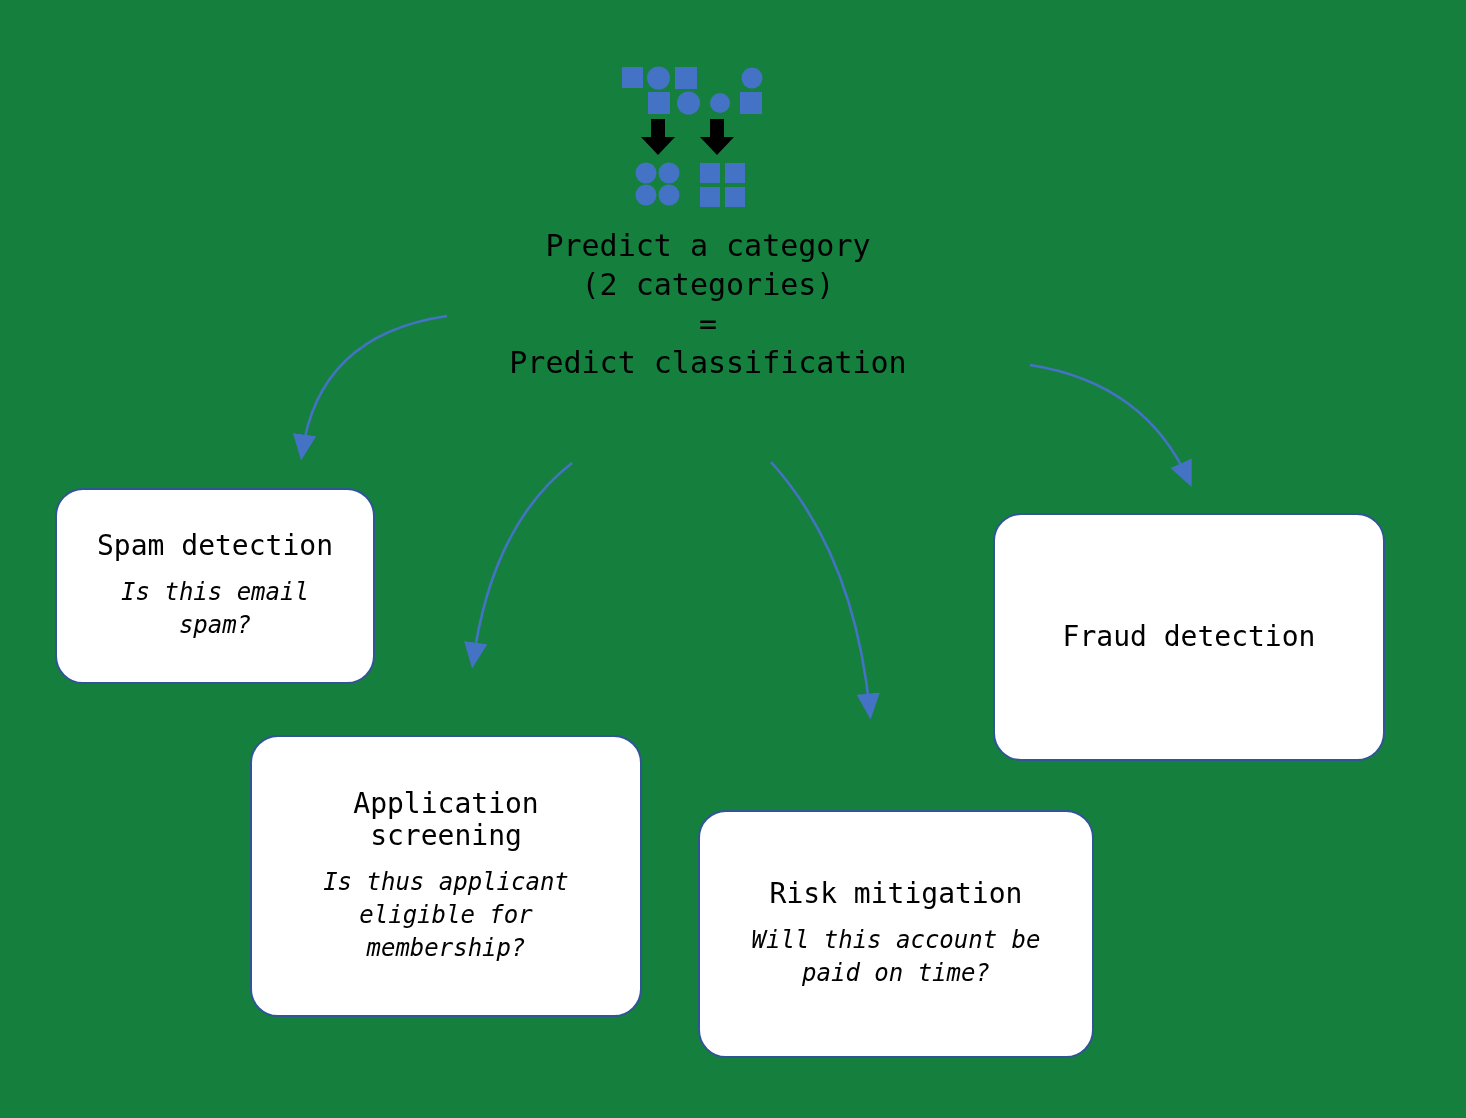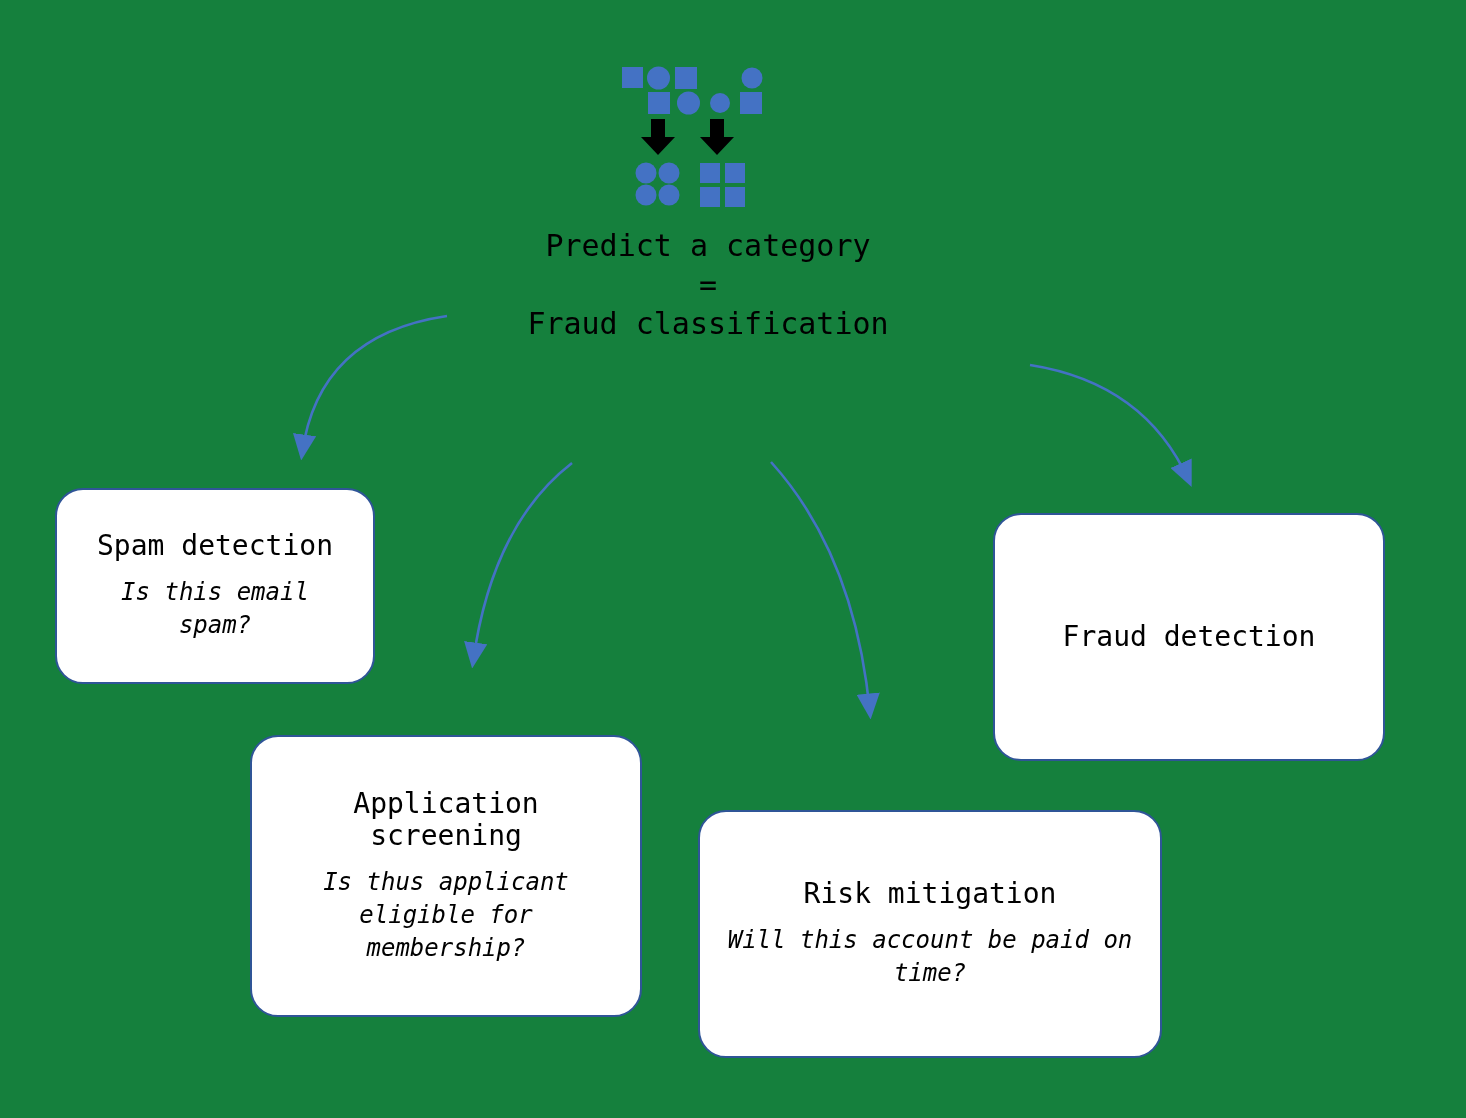--- a/index.html
+++ b/index.html
@@ -53,21 +53,21 @@
     line-height: 32px;
   }
   .case-box .box-question {
     font-style: italic;
     font-size: 24px;
     line-height: 33px;
     margin-top: 14px;
   }
   #box-spam  { left: 55px;  top: 488px; width: 320px; height: 196px; padding: 0 28px; }
   #box-app   { left: 250px; top: 735px; width: 392px; height: 282px; padding: 0 30px; }
-  #box-risk  { left: 698px; top: 810px; width: 464px; height: 248px; padding: 0 24px; }
+  #box-risk  { left: 698px; top: 810px; width: 396px; height: 248px; padding: 0 24px; }
   #box-fraud { left: 993px; top: 513px; width: 392px; height: 248px; padding: 0 34px; }
 </style>
 </head>
 <body>
 
 <div class="canvas">
 
   <div class="icon-wrap">
     <svg width="150" height="148" viewBox="0 0 150 148">
 
@@ -91,22 +91,23 @@
 
       <rect x="85" y="101" width="20" height="20" fill="#4472C4"></rect>
       <rect x="110" y="101" width="20" height="20" fill="#4472C4"></rect>
       <rect x="85" y="125" width="20" height="20" fill="#4472C4"></rect>
       <rect x="110" y="125" width="20" height="20" fill="#4472C4"></rect>
     </svg>
   </div>
 
   <div class="title-block">
     <div>Predict a category</div>
+    <div>(2 categories)</div>
     <div>=</div>
-    <div>Fraud classification</div>
+    <div>Predict classification</div>
   </div>
 
   <svg class="arrows-layer" viewBox="0 0 1466 1118">
     <defs>
       <marker id="ah" markerWidth="10" markerHeight="9" refX="7.5" refY="4.5" orient="auto" markerUnits="strokeWidth">
         <path d="M0,0 L10,4.5 L0,9 Z" fill="#4472C4"></path>
       </marker>
     </defs>
     <path d="M 447 316 Q 318 335 302 454" fill="none" stroke="#4472C4" stroke-width="2.6" marker-end="url(#ah)"></path>
     <path d="M 572 463 Q 492 525 473 662" fill="none" stroke="#4472C4" stroke-width="2.6" marker-end="url(#ah)"></path>

